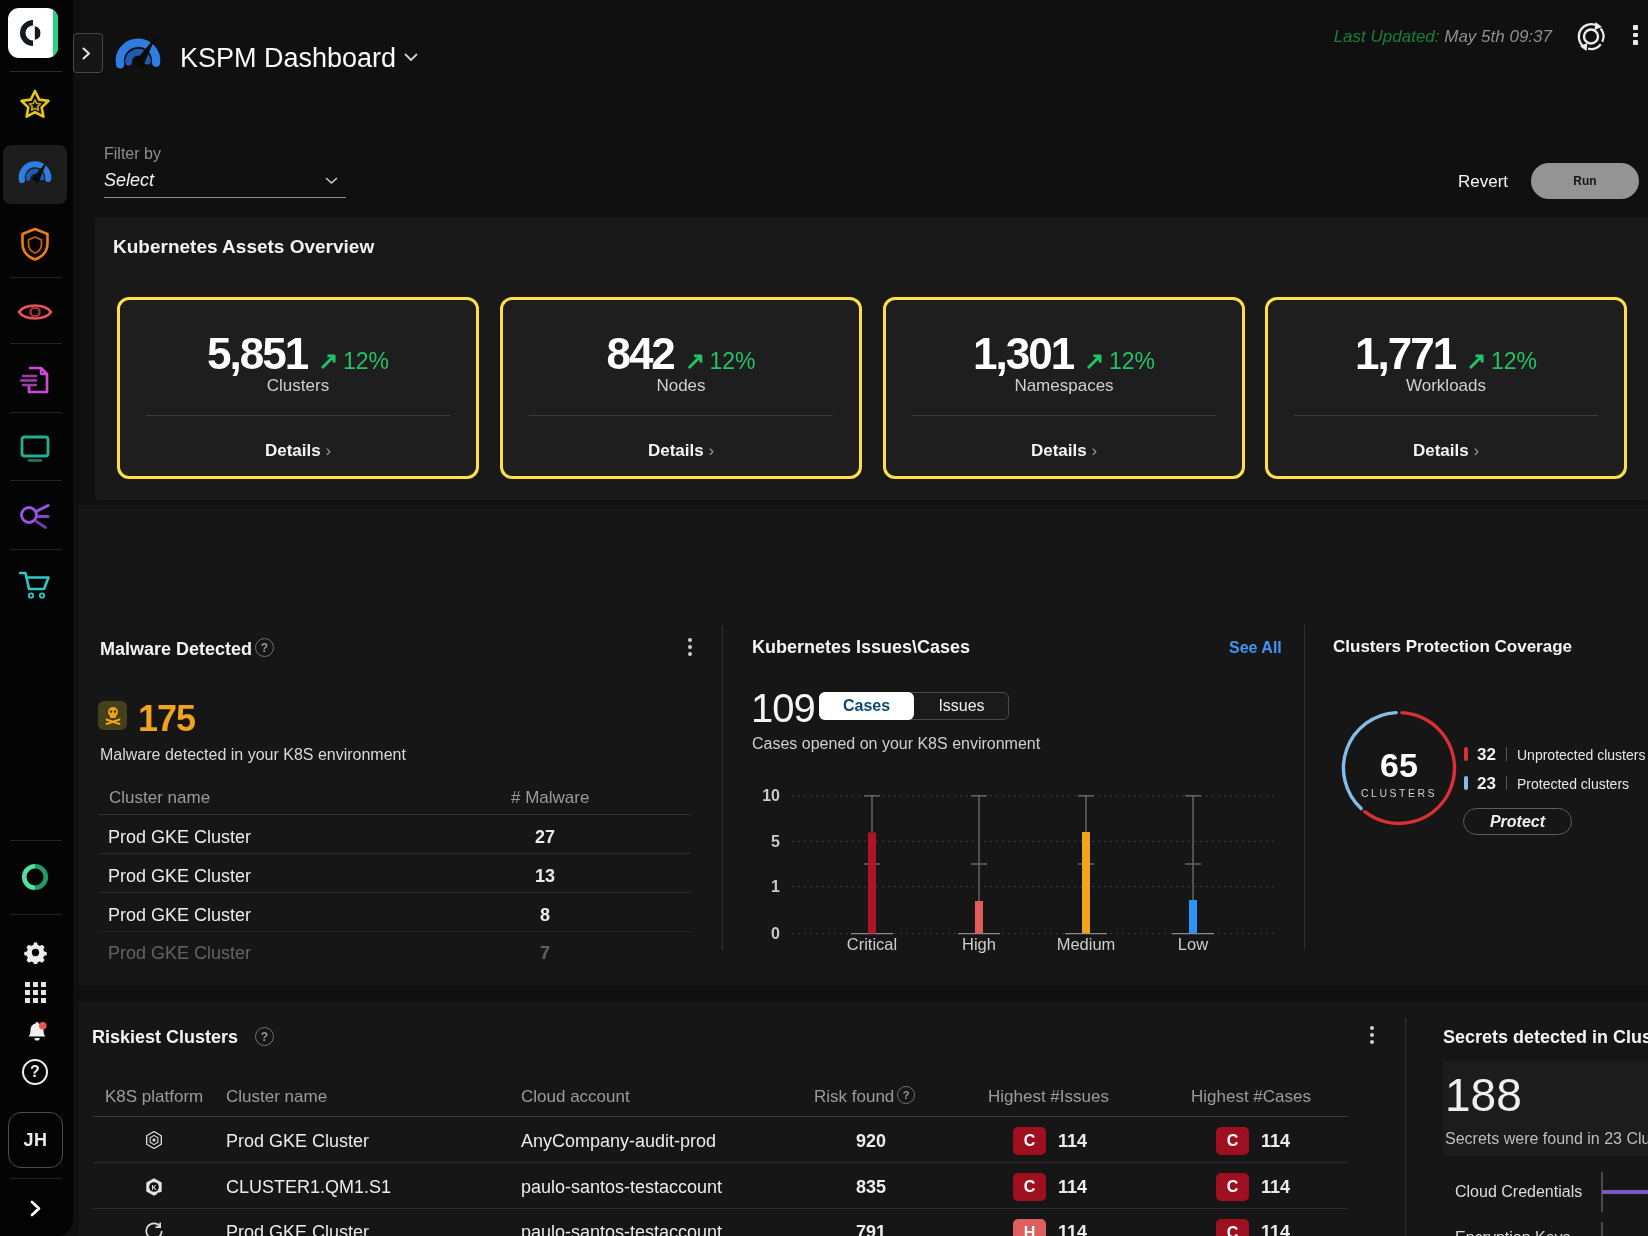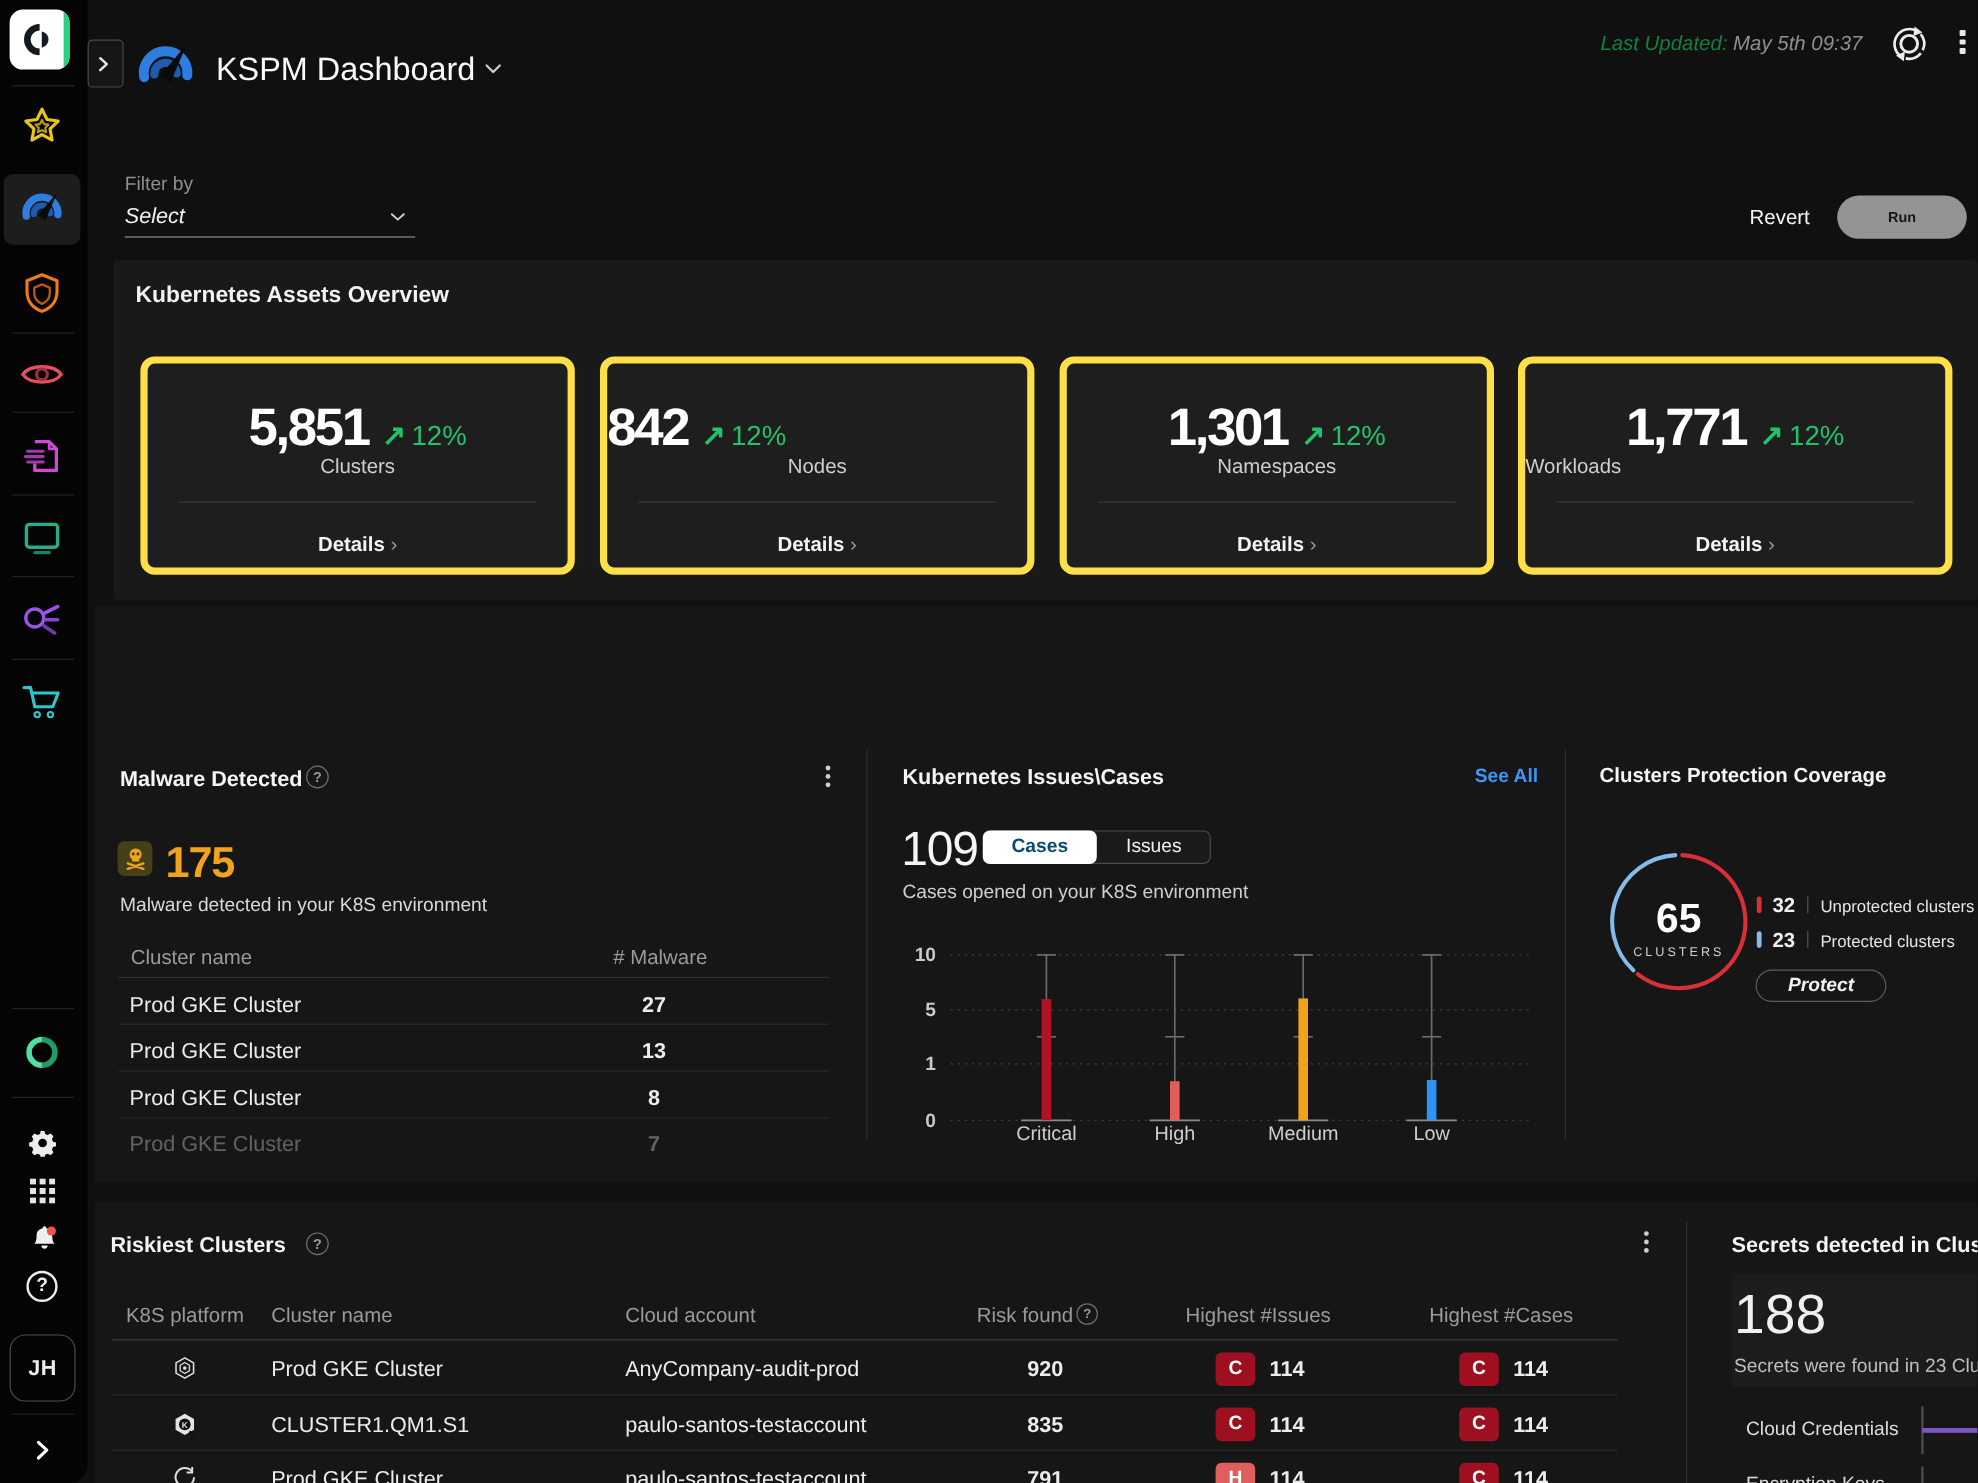--- a/index.html
+++ b/index.html
@@ -2,21 +2,21 @@
 <html><head>
 <meta charset="utf-8">
 <style>
 * { margin:0; padding:0; box-sizing:border-box; }
 html,body { width:1648px; height:1236px; background:#101010; overflow:hidden;
   font-family:"Liberation Sans", sans-serif; color:#eee; }
 #page { position:relative; width:1648px; height:1236px; overflow:hidden; }
 #page div { white-space:nowrap; }
 .abs { position:absolute; white-space:nowrap; }
 .panel { position:absolute; background:#171717; }
-.card { position:absolute; background:#1e1e1e; border:6px solid #fde047; border-radius:12px;padding-left:48px; }
+.card { position:absolute; background:#1e1e1e; border:3px solid #fde047; border-radius:12px;padding-left:48px; }
 .vdiv { position:absolute; width:1px; background:#2e2e2e; }
 .hline { position:absolute; height:1px; background:#2b2b2b; }
 .dots3 { display:inline-block; width:4px; }
 .dots3 span { display:block; width:4px; height:4px; border-radius:50%; background:#cfcfcf; margin:0 0 3px 0; }
 .qmark { display:inline-flex; align-items:center; justify-content:center; width:19px; height:19px;
   border:1.5px solid #6f6f6f; border-radius:50%; color:#9a9a9a; font-size:12px; font-weight:bold; }
 </style>
 </head>
 <body>
 <div id="page">
@@ -182,21 +182,21 @@
     <div style="position:absolute;top:29px;left:0;width:100%;text-align:center;">
       <span style="font-size:44px;font-weight:bold;color:#fff;letter-spacing:-2px;">5,851</span>
       <span style="font-size:24px;color:#23c268;font-weight:bold;">&nbsp;↗</span>
       <span style="font-size:23px;color:#23c268;">12%</span>
     </div>
     <div style="position:absolute;top:76px;left:0;width:100%;text-align:center;font-size:17px;color:#cfcfcf;">Clusters</div>
     <div style="position:absolute;top:115px;left:26px;right:26px;height:1px;background:#3a3a3a;"></div>
     <div style="position:absolute;top:141px;left:0;width:100%;text-align:center;font-size:17px;font-weight:bold;color:#f4f4f4;">Details <span style="color:#9a9a9a;font-weight:normal;">›</span></div>
   </div>
   <div class="card" style="left:500px;top:297px;width:362px;height:182px;">
-    <div style="position:absolute;top:29px;left:0;width:100%;">
+    <div style="position:absolute;top:29px;left:0;width:100%;text-align:center;">
       <span style="font-size:44px;font-weight:bold;color:#fff;letter-spacing:-2px;">842</span>
       <span style="font-size:24px;color:#23c268;font-weight:bold;">&nbsp;↗</span>
       <span style="font-size:23px;color:#23c268;">12%</span>
     </div>
     <div style="position:absolute;top:76px;left:0;width:100%;text-align:center;font-size:17px;color:#cfcfcf;">Nodes</div>
     <div style="position:absolute;top:115px;left:26px;right:26px;height:1px;background:#3a3a3a;"></div>
     <div style="position:absolute;top:141px;left:0;width:100%;text-align:center;font-size:17px;font-weight:bold;color:#f4f4f4;">Details <span style="color:#9a9a9a;font-weight:normal;">›</span></div>
   </div>
   <div class="card" style="left:883px;top:297px;width:362px;height:182px;">
     <div style="position:absolute;top:29px;left:0;width:100%;text-align:center;">
@@ -207,21 +207,21 @@
     <div style="position:absolute;top:76px;left:0;width:100%;text-align:center;font-size:17px;color:#cfcfcf;">Namespaces</div>
     <div style="position:absolute;top:115px;left:26px;right:26px;height:1px;background:#3a3a3a;"></div>
     <div style="position:absolute;top:141px;left:0;width:100%;text-align:center;font-size:17px;font-weight:bold;color:#f4f4f4;">Details <span style="color:#9a9a9a;font-weight:normal;">›</span></div>
   </div>
   <div class="card" style="left:1265px;top:297px;width:362px;height:182px;">
     <div style="position:absolute;top:29px;left:0;width:100%;text-align:center;">
       <span style="font-size:44px;font-weight:bold;color:#fff;letter-spacing:-2px;">1,771</span>
       <span style="font-size:24px;color:#23c268;font-weight:bold;">&nbsp;↗</span>
       <span style="font-size:23px;color:#23c268;">12%</span>
     </div>
-    <div style="position:absolute;top:76px;left:0;width:100%;text-align:left;font-size:17px;color:#cfcfcf;">Workloads</div>
+    <div style="position:absolute;top:76px;left:0;width:100%;text-align:center;font-size:17px;color:#cfcfcf;">Workloads</div>
     <div style="position:absolute;top:115px;left:26px;right:26px;height:1px;background:#3a3a3a;"></div>
     <div style="position:absolute;top:141px;left:0;width:100%;text-align:center;font-size:17px;font-weight:bold;color:#f4f4f4;">Details <span style="color:#9a9a9a;font-weight:normal;">›</span></div>
   </div>
 </div>
 
 <div class="abs" id="row2">
   <div class="panel" style="left:79px;top:505px;width:1569px;height:480px;background:#161616;"></div>
   <div class="vdiv" style="left:722px;top:625px;height:325px;"></div>
   <div class="vdiv" style="left:1304px;top:625px;height:325px;"></div>
 

